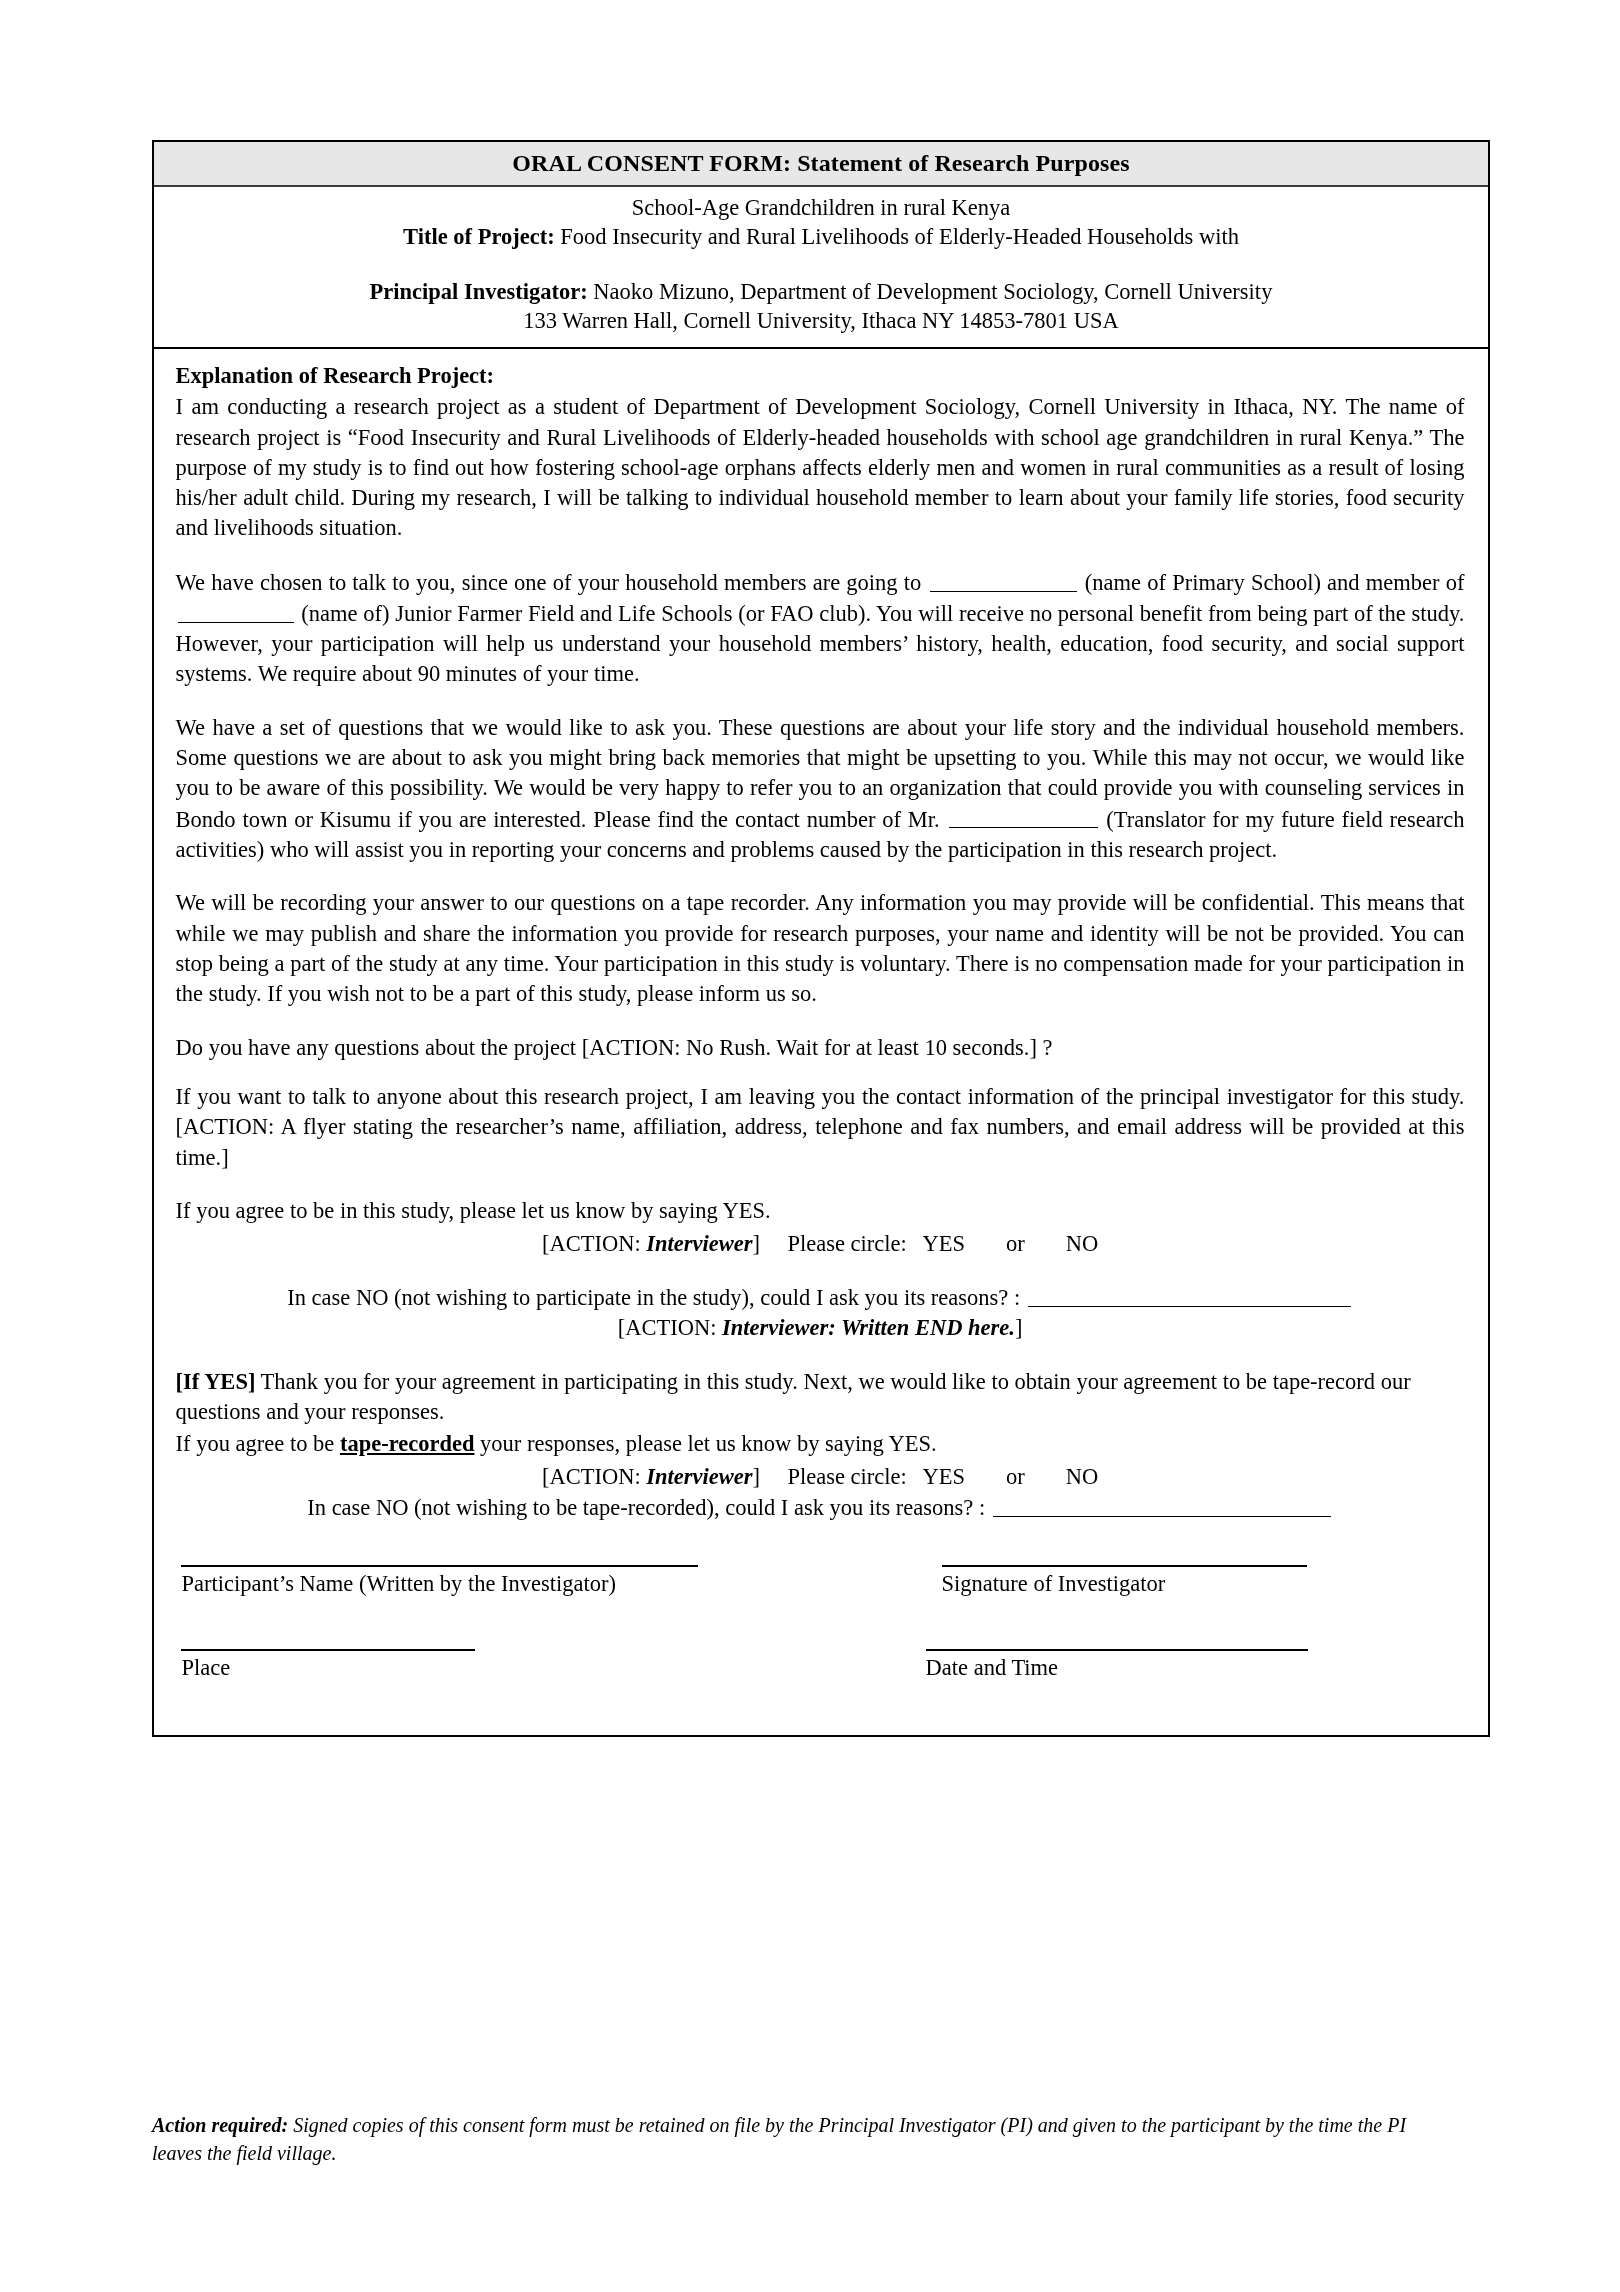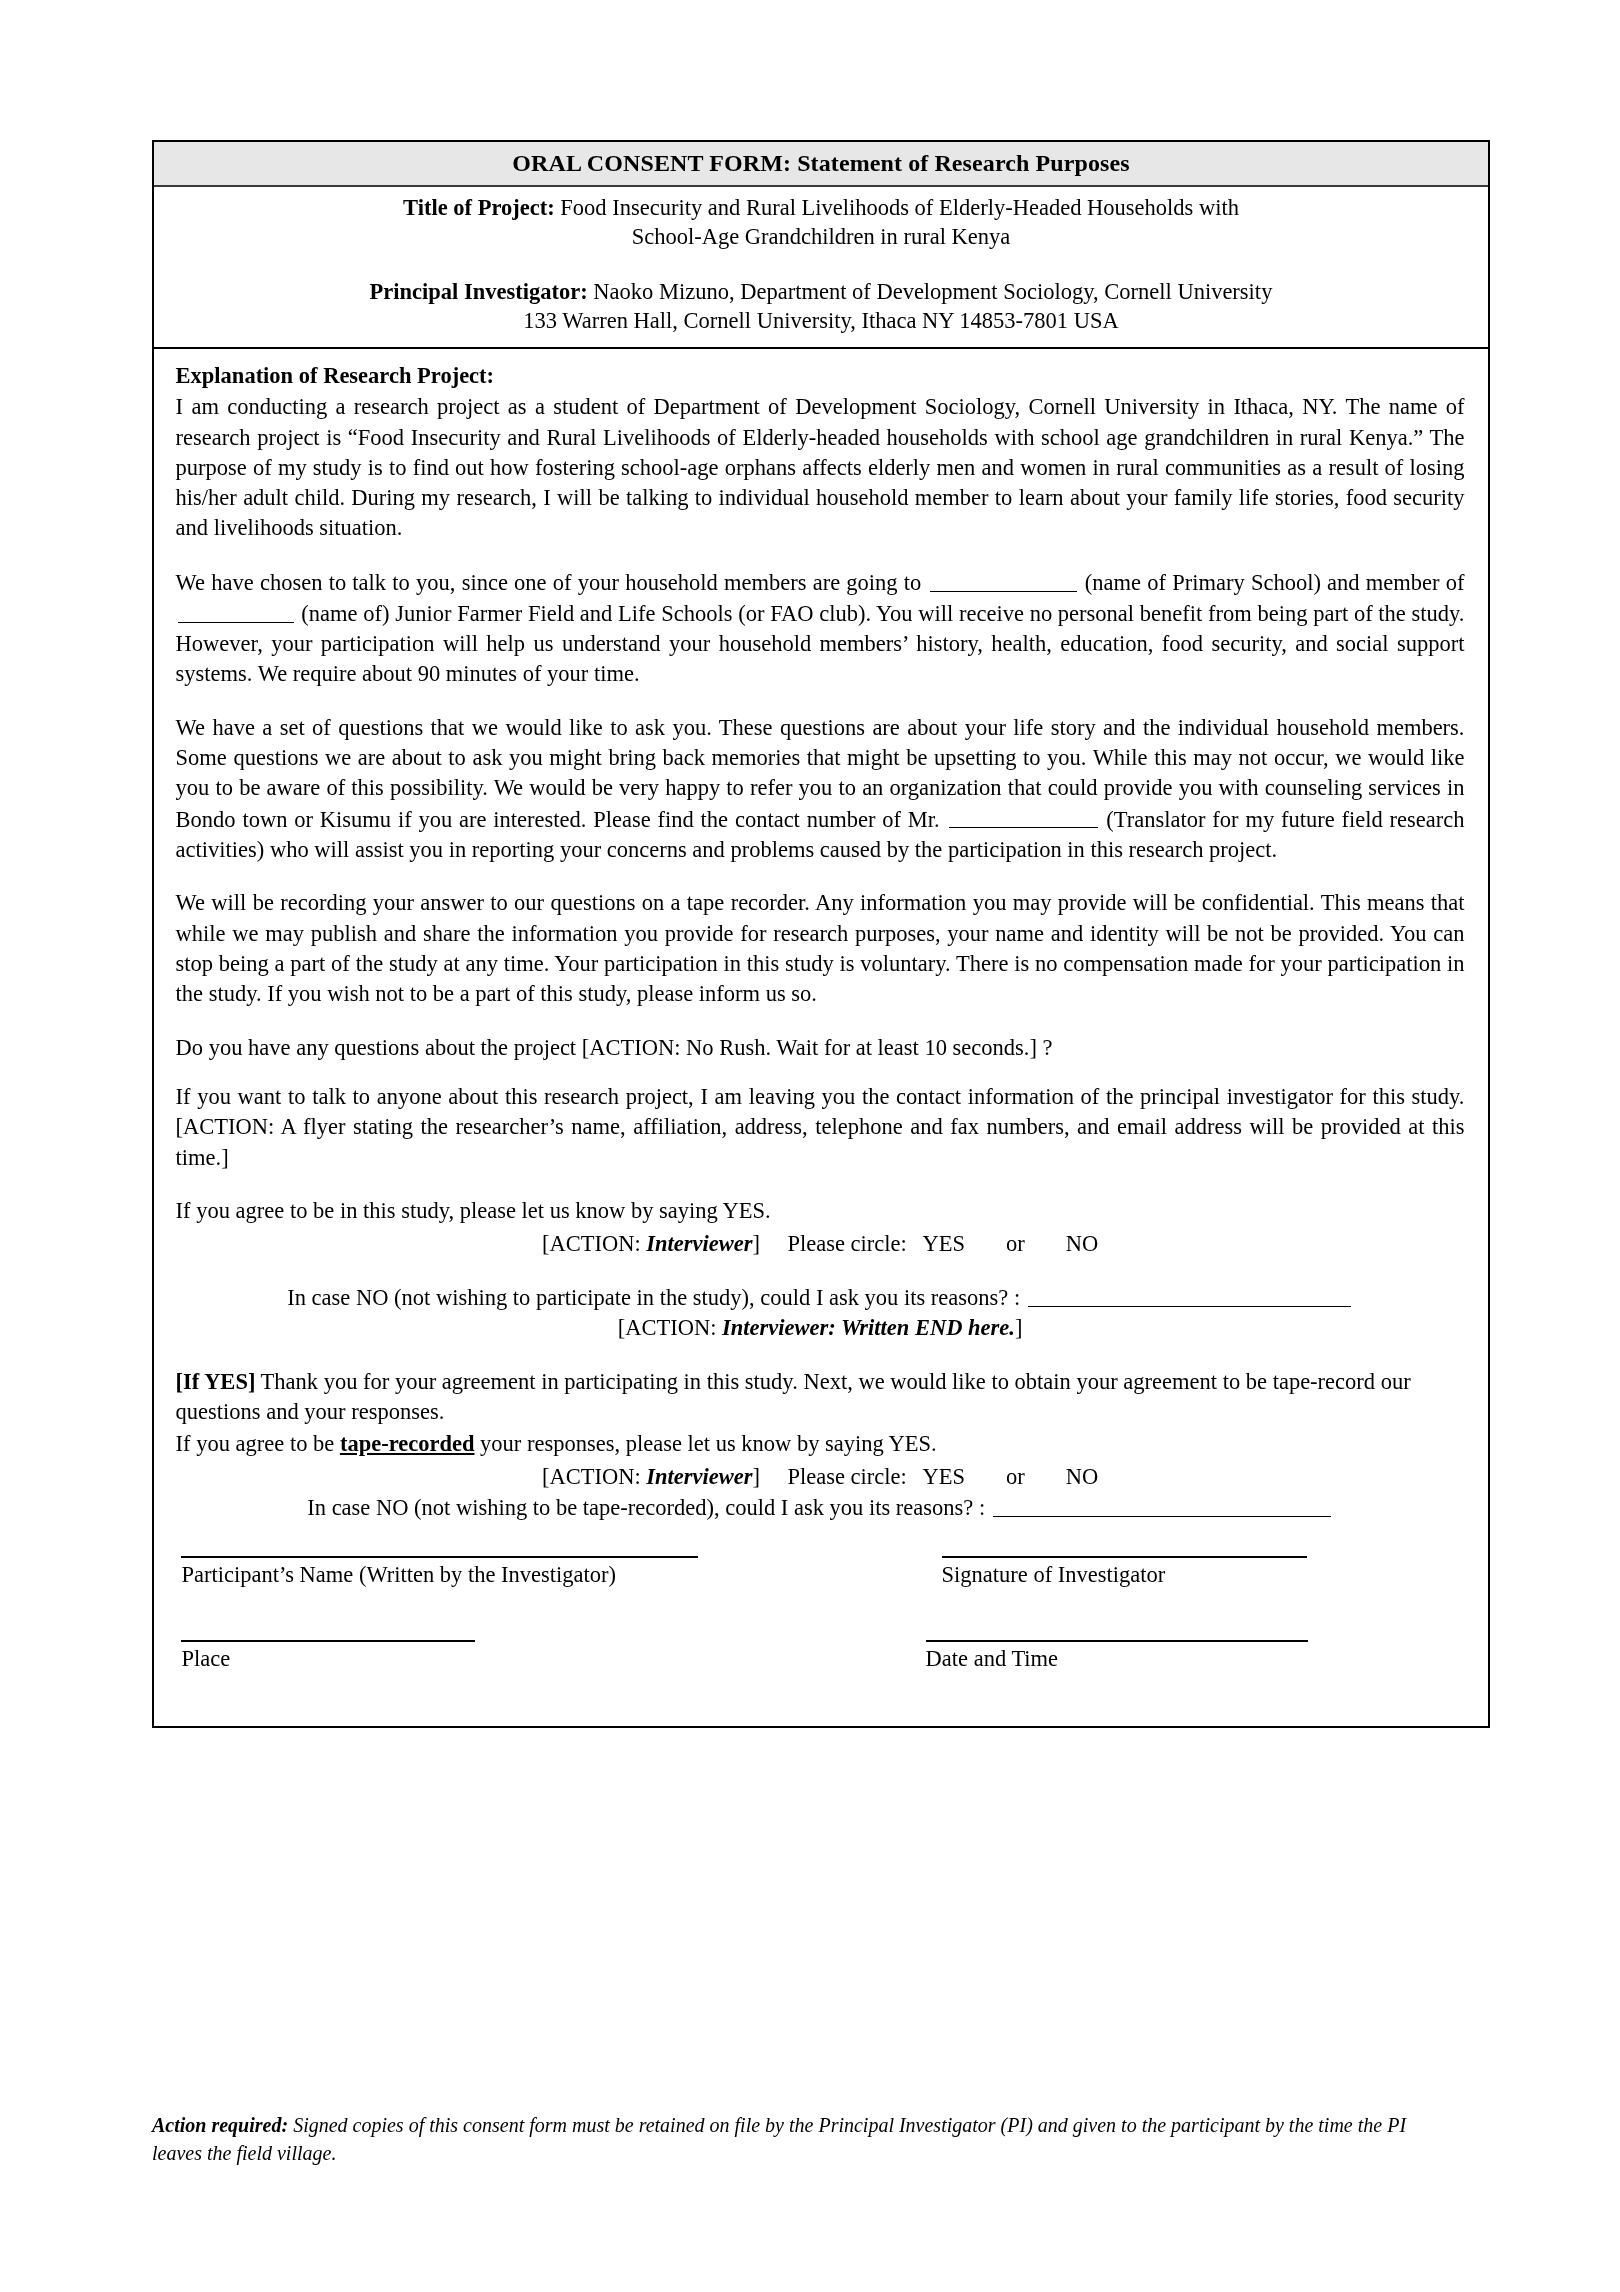--- a/index.html
+++ b/index.html
@@ -103,21 +103,21 @@
     height: 1.05em;
     margin: 0 2px -2px 2px;
   }
   .blank-a { width: 147px; }
   .blank-b { width: 116px; }
   .blank-c { width: 149px; }
   .blank-d { width: 323px; }
   .blank-e { width: 338px; }
 
   
-  .sig-area { margin-top: 33px; }
+  .sig-area { margin-top: 42px; }
   .sig-row {
     position: relative;
     height: 84px;
   }
   .sig-row.second { height: 71px; }
   .sig-rule {
     position: absolute;
     border-top: 2.2px solid #000;
     top: 0;
   }
@@ -151,22 +151,22 @@
 </head>
 <body>
 
 <div class="page">
 
   <div class="form-box">
 
     <div class="banner">ORAL CONSENT FORM: Statement of Research Purposes</div>
 
     <div class="title-block">
+      <span class="line">School-Age Grandchildren in rural Kenya</span>
       <span class="line"><span class="lbl">Title of Project:</span><span> Food Insecurity and Rural Livelihoods of Elderly-Headed Households with</span></span>
-      <span class="line">School-Age Grandchildren in rural Kenya</span>
       <span class="gap"></span>
       <span class="line"><span class="lbl">Principal Investigator:</span><span> Naoko Mizuno, Department of Development Sociology, Cornell University</span></span>
       <span class="line">133 Warren Hall, Cornell University, Ithaca NY 14853-7801 USA</span>
     </div>
 
     <div class="body-block">
 
       <p class="head-line">Explanation of Research Project:</p>
 
       <p class="para">I am conducting a research project as a student of Department of Development Sociology, Cornell University in Ithaca, NY.  The name of research project is “Food Insecurity and Rural Livelihoods of Elderly-headed households with school age grandchildren in rural Kenya.” The purpose of my study is to find out how fostering school-age orphans affects elderly men and women in rural communities as a result of losing his/her adult child. During my research, I will be talking to individual household member to learn about your family life stories, food security and livelihoods situation.</p>

